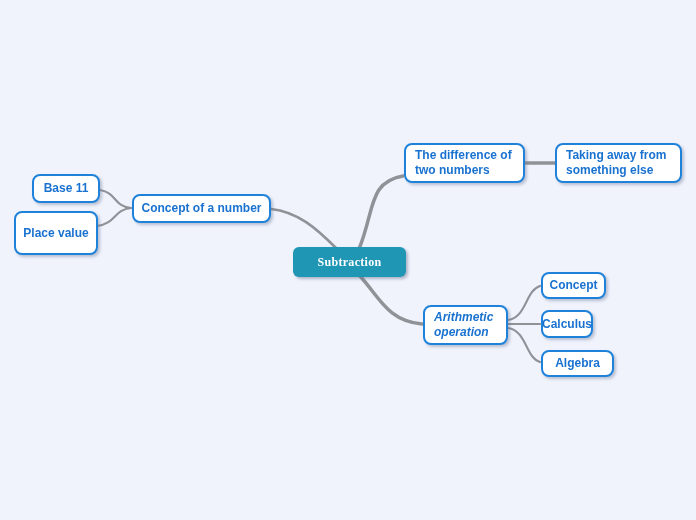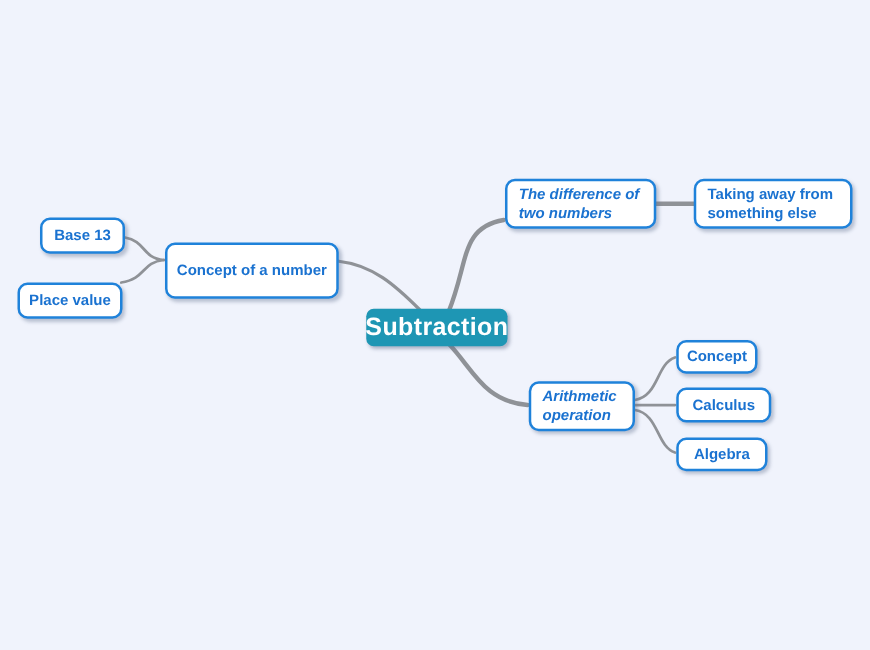--- a/index.html
+++ b/index.html
@@ -64,23 +64,24 @@
   .node.multiline {
     justify-content: flex-start;
     text-align: left;
     padding-left: 9px;
   }
   .node.root {
     background: var(--root-fill);
     border: none;
     border-radius: 6px;
     color: var(--root-text);
-    font-size: 20px;
+    font-size: 12px;
     letter-spacing: 0.3px;
     box-shadow: 2px 2px 3px rgba(90, 105, 135, 0.45);
+    font-family: Liberation Serif, serif;
   }
 </style>
 </head>
 <body>
 
 <div class="canvas">
 
   <svg class="edges" width="696" height="520" viewBox="0 0 696 520">
 
     <path class="edge-sub" d="M 100 190 C 117 193 113 206 131 208"></path>
@@ -91,28 +92,28 @@
     <path class="edge-main" d="M 525 163 L 555 163"></path>
 
     <path class="edge-main" d="M 359 275 C 379 296 387 321 422 324"></path>
     <path class="edge-sub" d="M 508 320 C 527 317 525 291 540 286"></path>
     <path class="edge-sub" d="M 508 324 L 540 324"></path>
     <path class="edge-sub" d="M 508 328 C 527 331 525 357 540 362"></path>
   </svg>
 
   <div class="node root" style="left:293px; top:247px; width:113px; height:30px;">Subtraction</div>
 
-  <div class="node" style="left:132px; top:194px; width:139px; height:45px;">Concept of a number</div>
-  <div class="node" style="left:32px; top:174px; width:68px; height:29px;">Base 13</div>
-  <div class="node" style="left:14px; top:226px; width:84px; height:29px;">Place value</div>
+  <div class="node" style="left:132px; top:194px; width:139px; height:29px;">Concept of a number</div>
+  <div class="node" style="left:32px; top:174px; width:68px; height:29px;">Base 11</div>
+  <div class="node" style="left:14px; top:211px; width:84px; height:44px;">Place value</div>
 
-  <div class="node multiline" style="left:404px; top:143px; width:121px; height:40px;font-style:italic;">The difference of
+  <div class="node multiline" style="left:404px; top:143px; width:121px; height:40px;">The difference of
 two numbers</div>
   <div class="node multiline" style="left:555px; top:143px; width:127px; height:40px;">Taking away from
 something else</div>
 
   <div class="node multiline" style="left:423px; top:305px; width:85px; height:40px;font-style:italic;">Arithmetic
 operation</div>
   <div class="node" style="left:541px; top:272px; width:65px; height:27px;">Concept</div>
-  <div class="node" style="left:541px; top:310px; width:76px; height:28px;">Calculus</div>
+  <div class="node" style="left:541px; top:310px; width:52px; height:28px;">Calculus</div>
   <div class="node" style="left:541px; top:350px; width:73px; height:27px;">Algebra</div>
 
 </div>
 
 </body></html>

